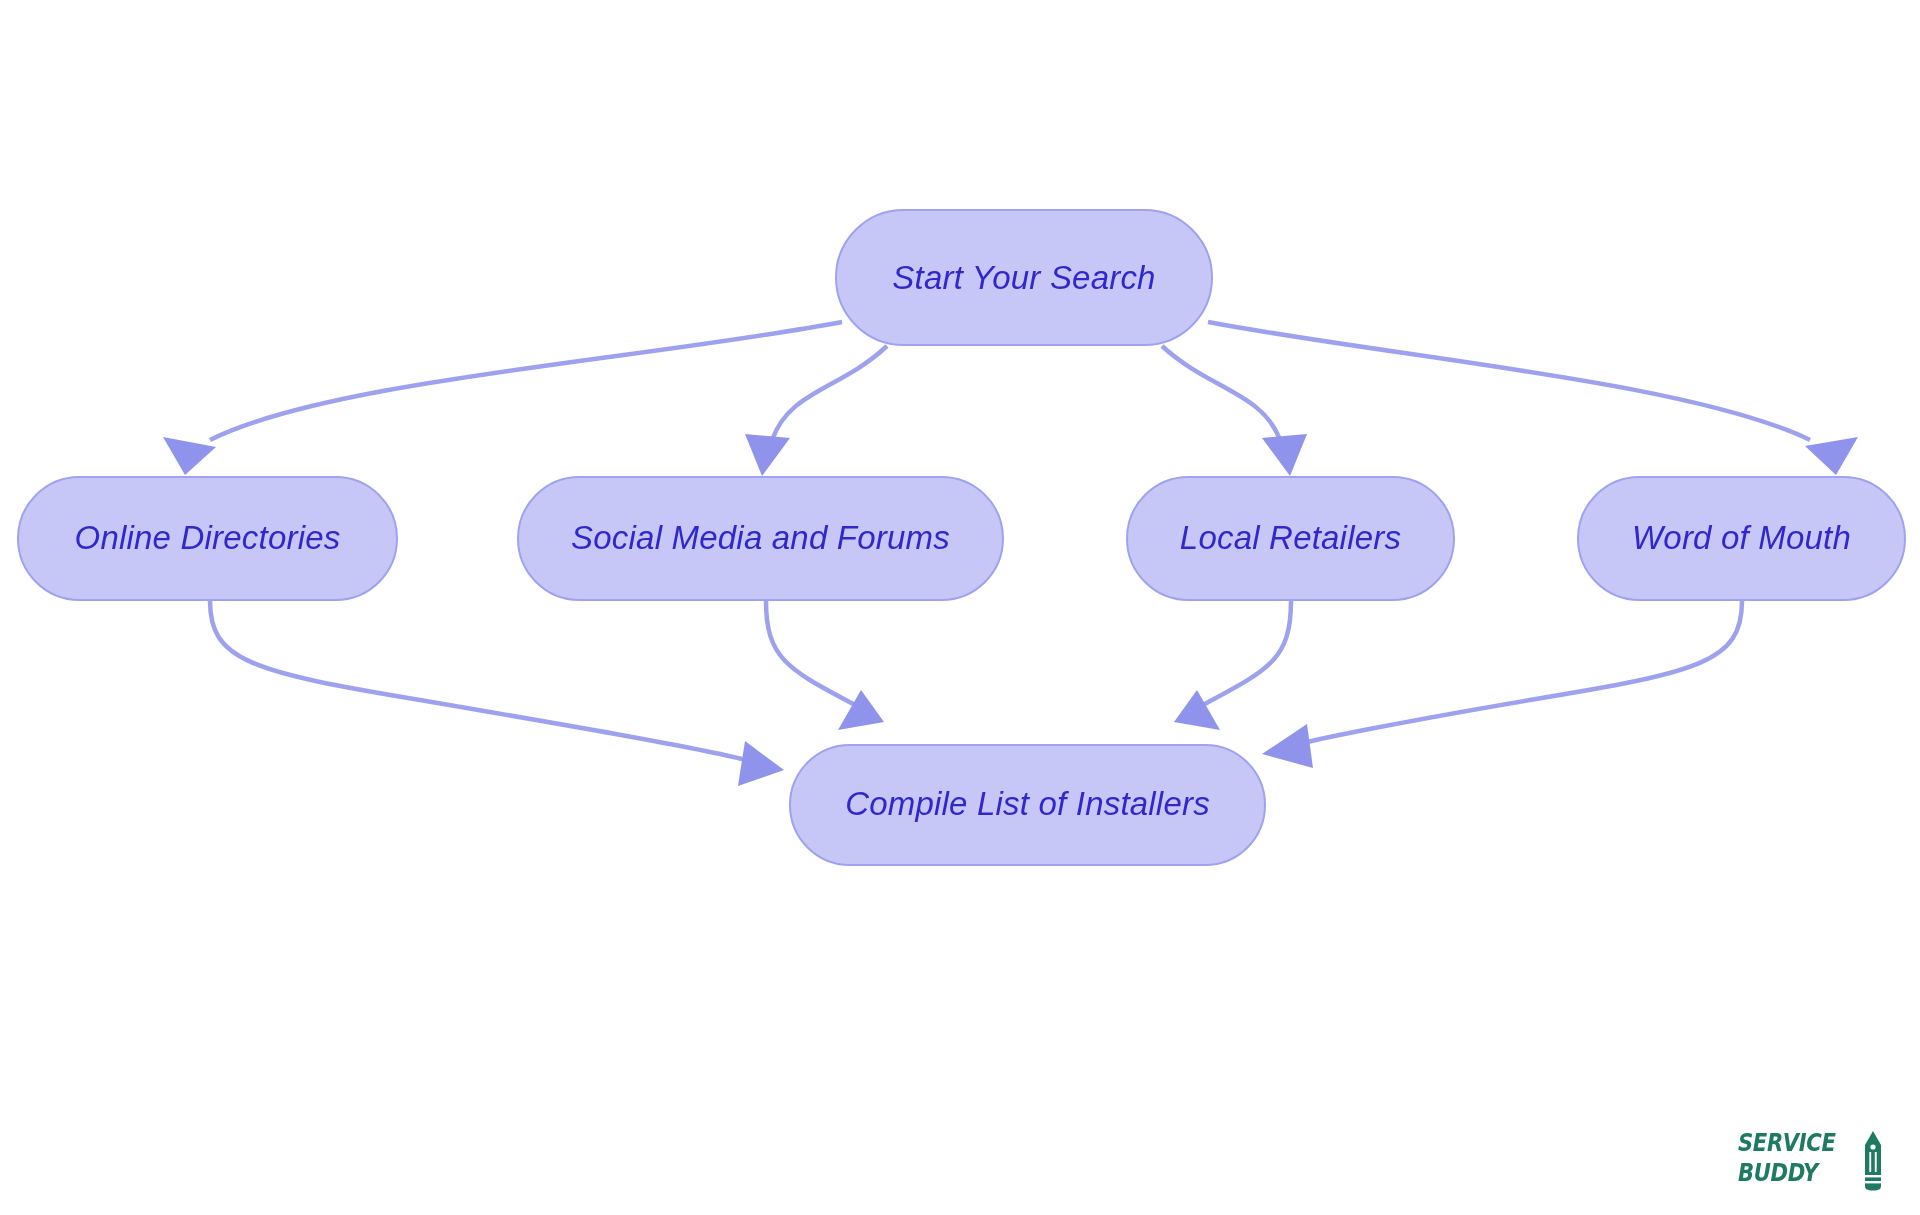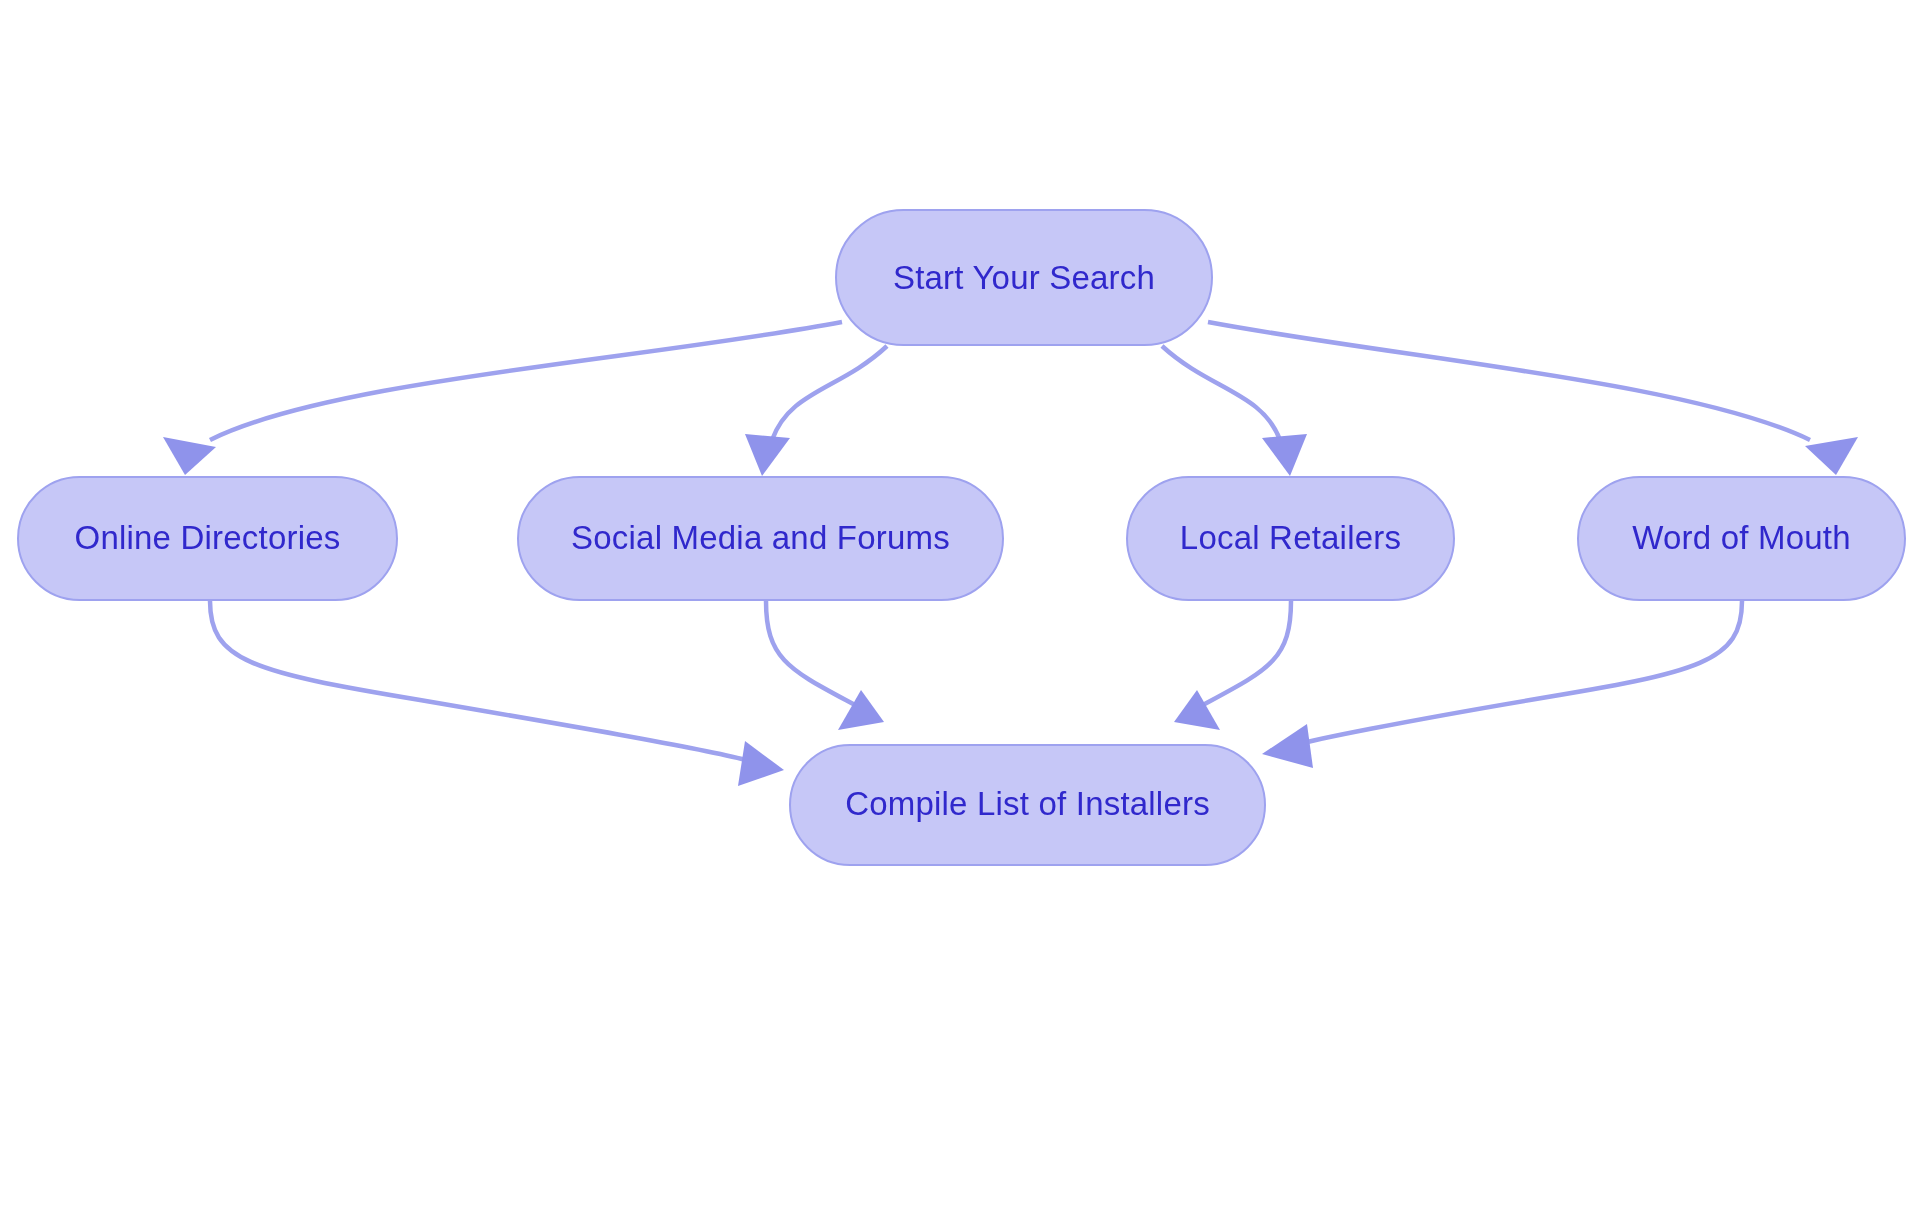--- a/index.html
+++ b/index.html
@@ -14,20 +14,21 @@
     position: relative;
     overflow: hidden;
     font-family: "Liberation Sans", sans-serif;
   }
 
   #canvas {
     position: absolute;
     inset: 0;
     width: 1788px;
     height: 1215px;
+    font-style: italic;
   }
 
   .flow-svg {
     position: absolute;
     top: 0;
     left: 0;
     width: 1920px;
     height: 1215px;
     display: block;
   }
@@ -170,14 +171,28 @@
         <text class="node-label" x="1741.5" y="540">Word of Mouth</text>
       </g>
 
       <g>
         <rect class="node-rect" x="790" y="745" width="475" height="120" rx="60" ry="60"></rect>
         <text class="node-label" x="1027.5" y="806">Compile List of Installers</text>
       </g>
     </g>
   </svg>
 
+  <div id="logo">
+    <div class="logo-text-block">
+      <span class="logo-line">SERVICE</span>
+      <span class="logo-line">BUDDY</span>
+    </div>
+    <svg id="logo-pencil" viewBox="0 0 26 62">
+      <path d="M13 1 L21 15 L21 56 C21 59 19 60.5 13 60.5 C7 60.5 5 59 5 56 L5 15 Z" fill="#1f7a62"></path>
+      <rect x="9.3" y="22" width="1.9" height="20" fill="#ffffff"></rect>
+      <rect x="14.8" y="22" width="1.9" height="20" fill="#ffffff"></rect>
+      <rect x="5" y="45" width="16" height="2.4" fill="#ffffff"></rect>
+      <rect x="5" y="51" width="16" height="2.4" fill="#ffffff"></rect>
+      <circle cx="13" cy="17" r="2.6" fill="#ffffff"></circle>
+    </svg>
+  </div>
 
 </div>
 
 </body></html>

